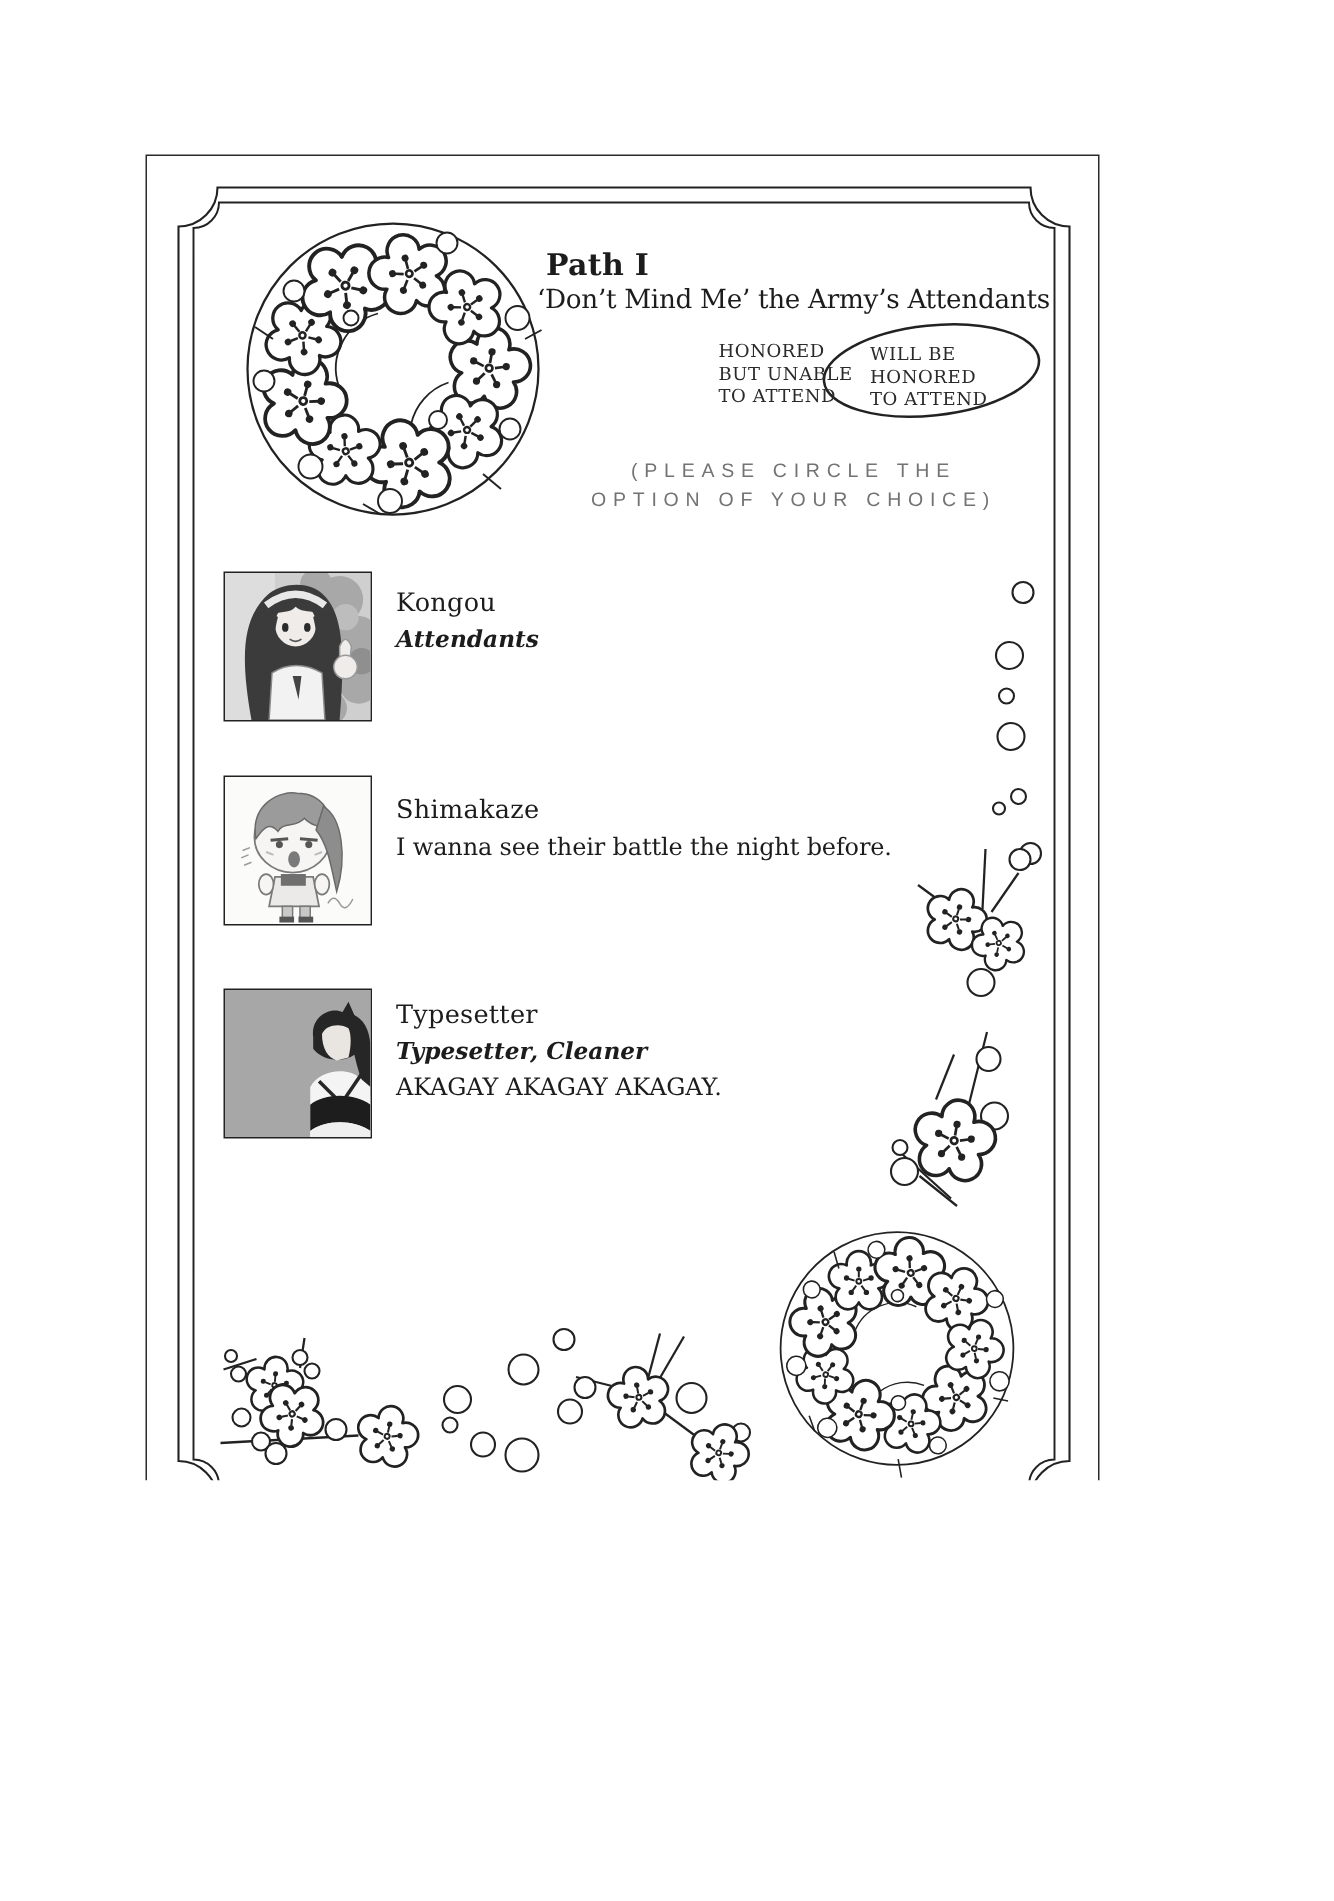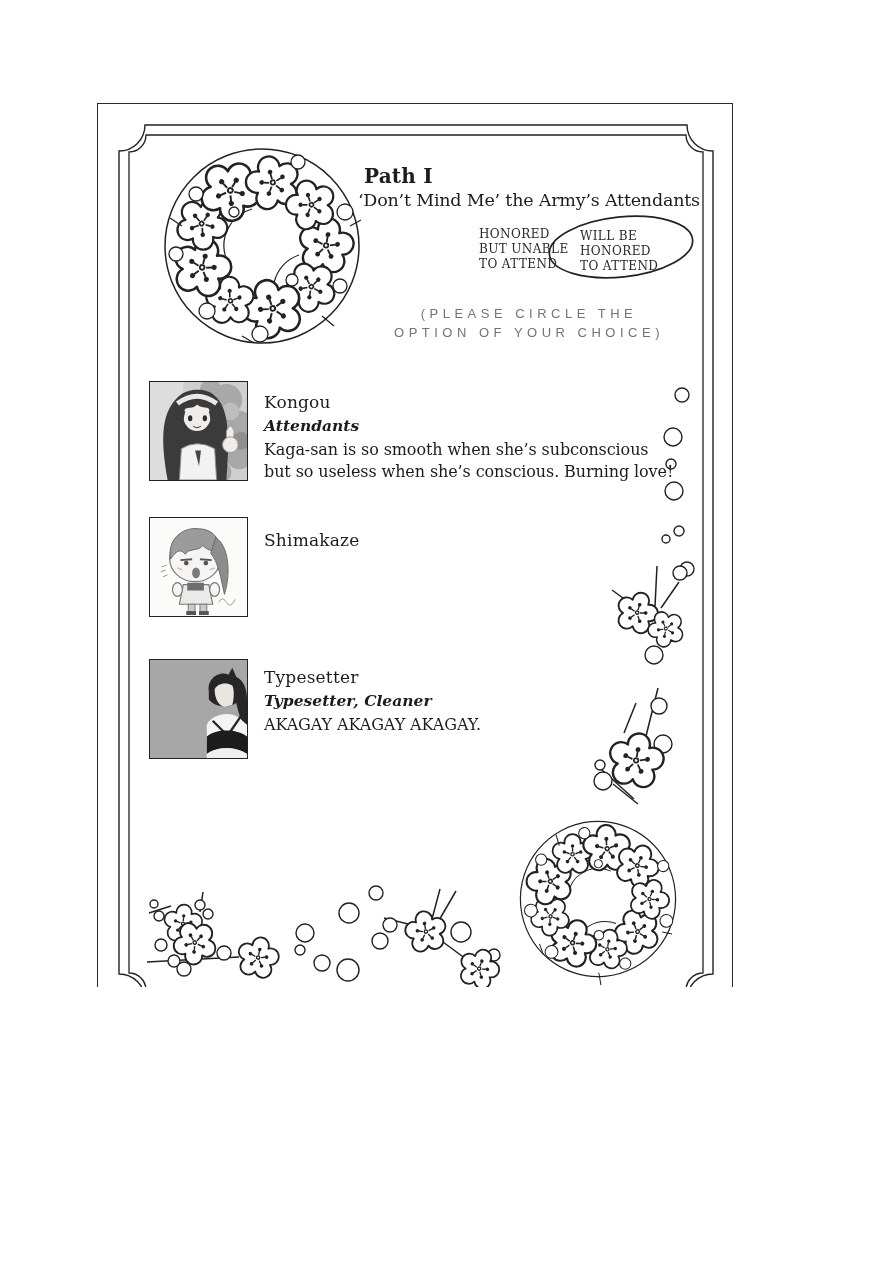--- a/index.html
+++ b/index.html
@@ -216,24 +216,20 @@
         <path d="M44,45 Q48,48 52,45" fill="none" stroke="#555" stroke-width="1.2"></path>
         <path d="M30,100 L32,68 Q48,58 66,68 L68,100 Z" fill="#f2f2f2" stroke="#888" stroke-width="1"></path>
         <path d="M46,70 L52,70 L50,86 Z" fill="#444"></path>
         <path d="M78,50 Q82,40 86,50 L85,60 L78,60 Z" fill="#efecea" stroke="#999" stroke-width="1"></path>
         <circle cx="82" cy="64" r="8" fill="#efecea" stroke="#999" stroke-width="1"></circle>
       </svg>
     </div>
     <div class="abs credit-text" style="top:288px;">
       <div class="credit-name">Kongou</div>
       <div class="credit-role">Attendants</div>
-      <div class="credit-comment">
-        <div>Kaga-san is so smooth when she’s subconscious</div>
-        <div>but so useless when she’s conscious. Burning love!</div>
-      </div>
     </div>
 
     <div class="avatar" style="top:413px;">
       <svg viewBox="0 0 99 100">
         <rect width="99" height="100" fill="#fbfbfa"></rect>
         <ellipse cx="46" cy="41" rx="26" ry="24" fill="#f6f5f3" stroke="#7a7a7a" stroke-width="1.2"></ellipse>
         <path d="M21,42 C17,18 38,9 49,11 C66,11 74,24 72,42 C66,31 60,35 54,28 C48,35 40,30 36,37 C30,30 26,35 21,42 Z" fill="#9b9b9b" stroke="#6a6a6a" stroke-width="1"></path>
         <path d="M67,20 C80,28 83,55 76,78 C72,60 70,46 62,36 Z" fill="#8d8d8d" stroke="#6a6a6a" stroke-width="1"></path>
         <line x1="31" y1="43" x2="43" y2="42" stroke="#555" stroke-width="2"></line>
         <line x1="51" y1="42" x2="63" y2="43" stroke="#555" stroke-width="2"></line>
@@ -253,20 +249,23 @@
         <ellipse cx="66" cy="73" rx="5" ry="7" fill="#f6f5f3" stroke="#7a7a7a" stroke-width="1.2"></ellipse>
         <rect x="39" y="88" width="7" height="8" fill="#c9c9c9" stroke="#7a7a7a" stroke-width="1"></rect>
         <rect x="51" y="88" width="7" height="8" fill="#c9c9c9" stroke="#7a7a7a" stroke-width="1"></rect>
         <rect x="37" y="95" width="10" height="4" fill="#555"></rect>
           <rect x="50" y="95" width="10" height="4" fill="#555"></rect>
         <path d="M70,86 q4,-7 8,0 q4,7 9,-3" fill="none" stroke="#999" stroke-width="1"></path>
       </svg>
     </div>
     <div class="abs credit-text" style="top:426px;">
       <div class="credit-name">Shimakaze</div>
+      <div class="credit-comment">
+        <div>I wanna see their battle the night before.</div>
+      </div>
     </div>
 
     <div class="avatar" style="top:555px;">
       <svg viewBox="0 0 99 100">
         <rect width="99" height="100" fill="#a7a7a7"></rect>
         <path d="M60,32 C58,18 72,11 80,15 L84,8 L88,17 C96,21 99,30 99,40 L99,72 C92,62 90,52 88,44 C80,50 66,48 60,40 Z" fill="#262626"></path>
         <path d="M66,30 C66,40 70,46 76,48 L84,46 C86,38 86,30 84,26 C78,22 68,24 66,30 Z" fill="#e9e5e0"></path>
         <path d="M58,100 L58,66 C64,54 84,52 92,60 L99,66 L99,100 Z" fill="#f4f4f4"></path>
         <path d="M64,62 L78,76" stroke="#262626" stroke-width="2.4"></path>
         <path d="M93,57 L80,76" stroke="#262626" stroke-width="2.4"></path>

